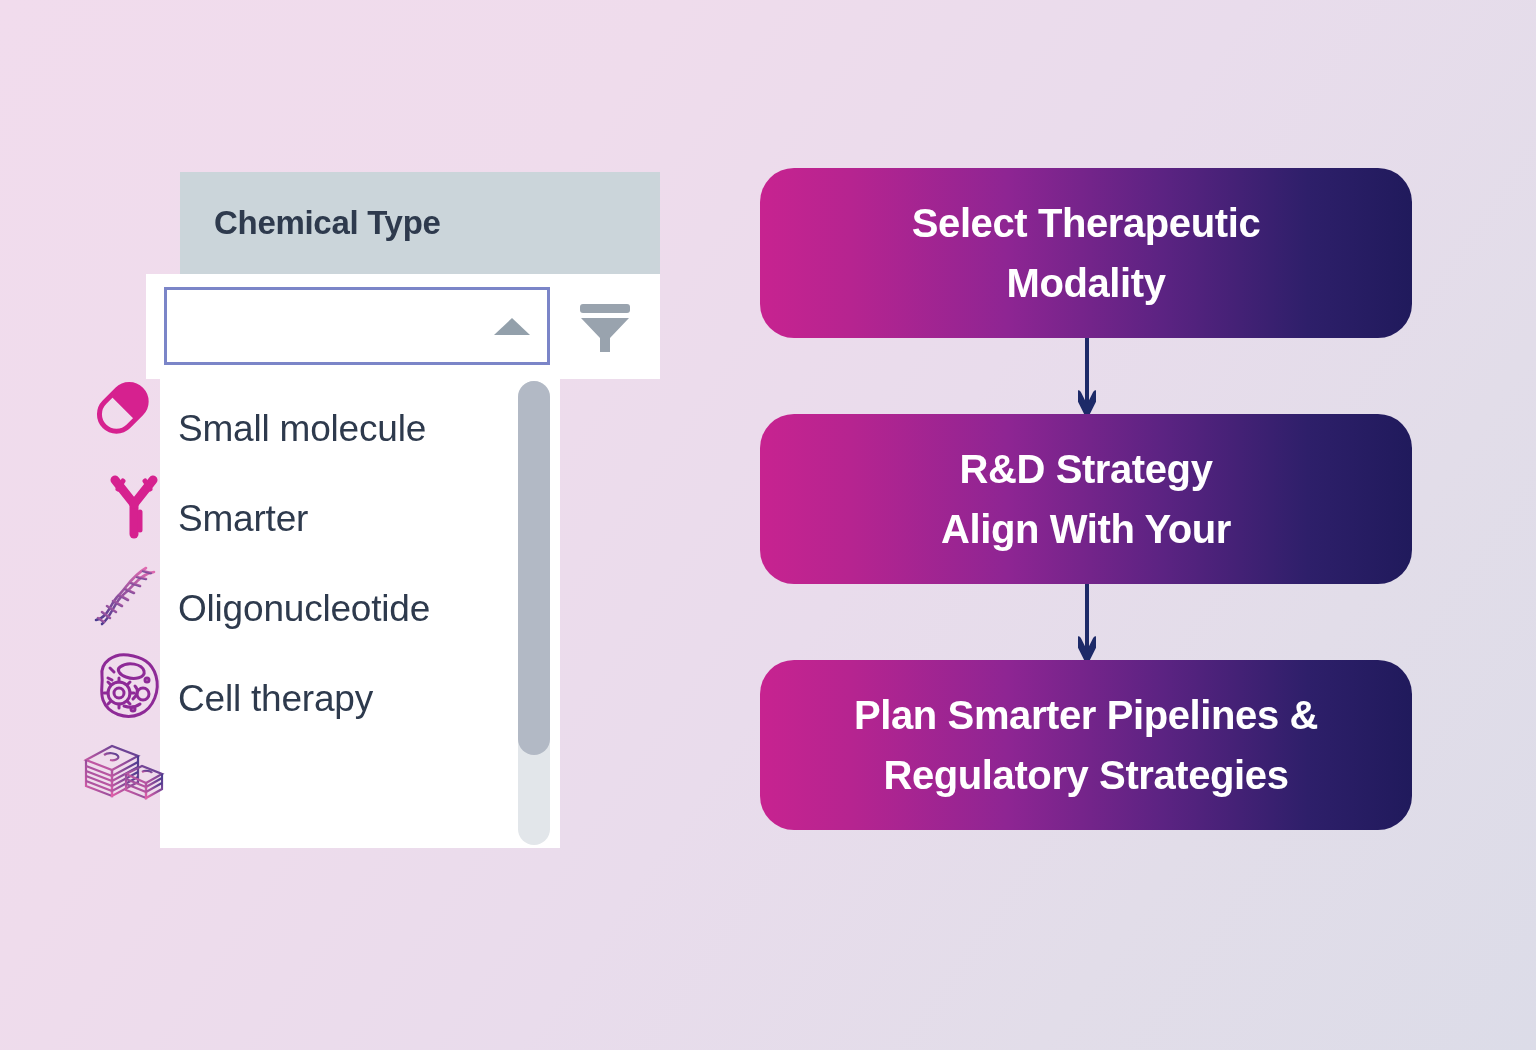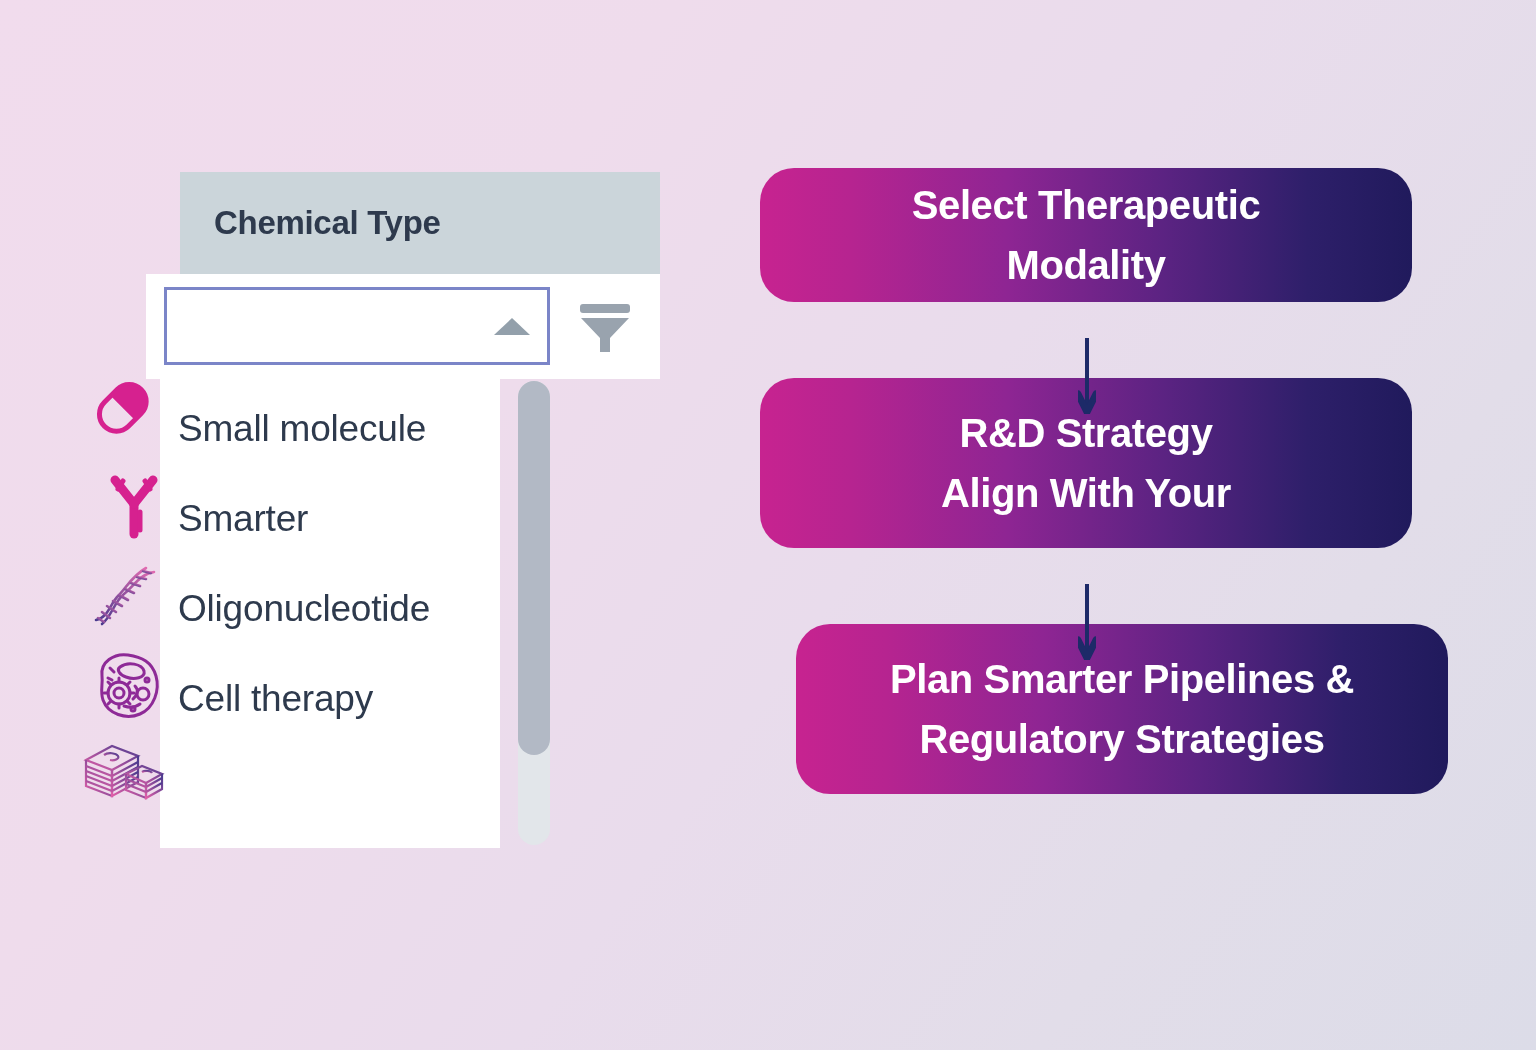--- a/index.html
+++ b/index.html
@@ -70,21 +70,21 @@
     top: 28px;
     width: 58px;
     height: 52px;
   }
 
   
   #dropdown-panel {
     position: absolute;
     left: 160px;
     top: 378px;
-    width: 340px;
+    width: 400px;
     height: 470px;
     background: #ffffff;
     box-sizing: border-box;
   }
   .dropdown-option {
     height: 90px;
     display: flex;
     align-items: center;
     padding-left: 18px;
     box-sizing: border-box;
@@ -152,23 +152,23 @@
   }
   .flow-box-line {
     color: #ffffff;
     font-size: 40px;
     font-weight: bold;
     line-height: 1.5;
     text-align: center;
     letter-spacing: -0.4px;
     white-space: nowrap;
   }
-  #flow-box-0 { height: 134px; }
+  #flow-box-0 { height: 170px; }
   #flow-box-1 { height: 170px; margin-top: 76px; }
-  #flow-box-2 { height: 170px; margin-top: 76px; margin-left: 36px; }
+  #flow-box-2 { height: 170px; margin-top: 76px; }
 
   .flow-arrow {
     position: absolute;
     left: 318px;
     width: 18px;
     height: 76px;
   }
   #flow-arrow-0 { top: 170px; }
   #flow-arrow-1 { top: 416px; }
 </style>

